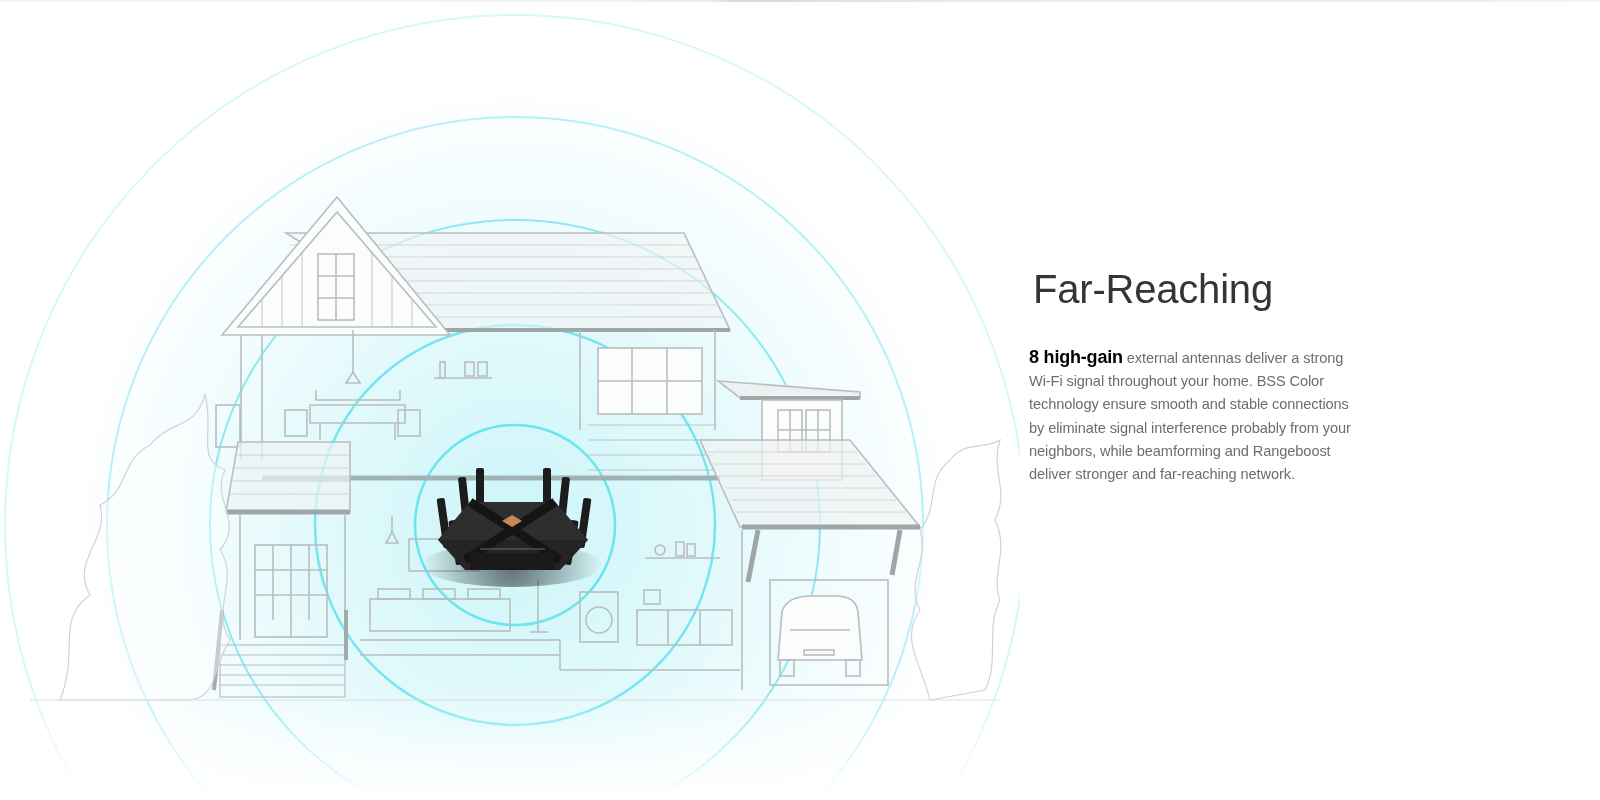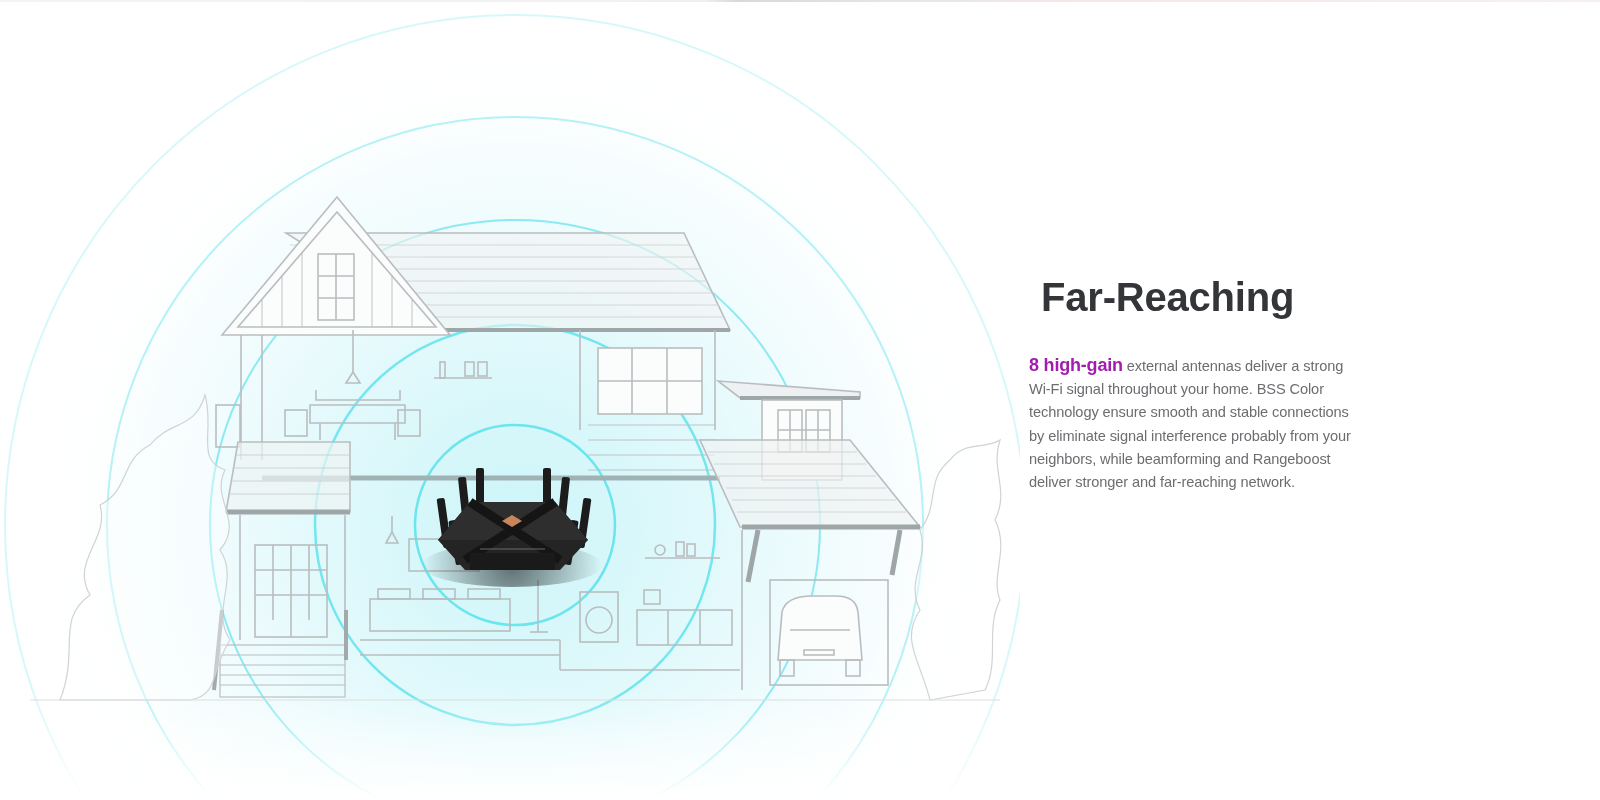--- a/index.html
+++ b/index.html
@@ -1,24 +1,24 @@
 <!DOCTYPE html>
 <html><head>
 <meta charset="utf-8">
 <style>
   html, body { margin:0; padding:0; }
   body { width:1600px; height:800px; overflow:hidden; background:#ffffff; position:relative; font-family:"Liberation Sans", sans-serif; }
   .top-strip { position:absolute; left:0; top:0; width:1600px; height:2px; background:linear-gradient(90deg,#f4f4f4 0%,#f0f0f0 44%,#d8d8de 46%,#e6e6e6 56%,#f3e8e6 66%,#f6f0ee 100%); }
   .illustration { position:absolute; left:0; top:0; width:1020px; height:800px; }
   .illustration svg { position:absolute; left:0; top:0; }
   .copy { position:absolute; left:1029px; top:262px; width:330px; }
-  .headline { margin:12px; font-size:40px; line-height:47px; font-weight:700; color:#333538; letter-spacing:-0.2px; }
+  .headline { margin:4px; font-size:40px; line-height:47px; font-weight:400; color:#333538; letter-spacing:-0.2px; }
   .headline span { display:block; }
   .body-text { margin:33px 0 0 0; font-size:14.6px; line-height:23.2px; color:#6b6d70; letter-spacing:-0.1px; }
-  .body-text .lead { font-size:18px; color:#a21caf; font-weight:700; letter-spacing:-0.2px; }
+  .body-text .lead { font-size:18px; color:#000000; font-weight:700; letter-spacing:-0.2px; }
 </style>
 </head>
 <body>
 
 <div class="top-strip"></div>
 
 <div class="illustration">
   <svg width="1020" height="800" viewBox="0 0 1020 800" xmlns="http://www.w3.org/2000/svg">
     <defs>
       <radialGradient id="glow" cx="515" cy="525" r="470" gradientUnits="userSpaceOnUse">

